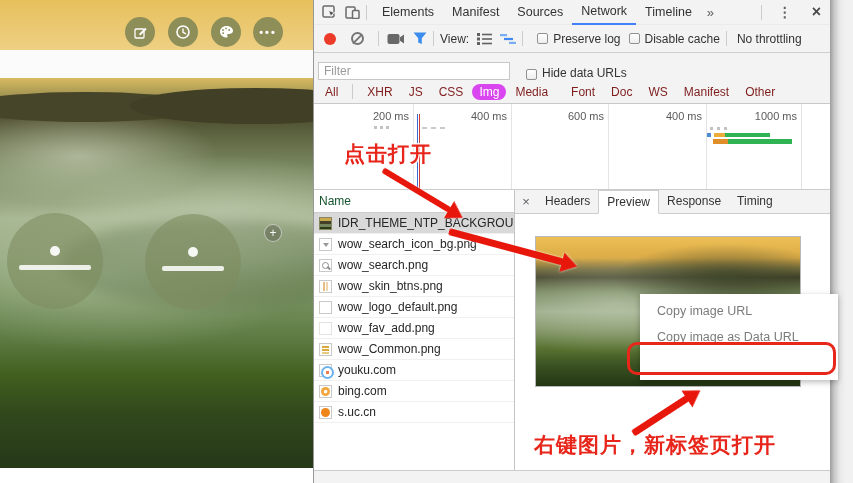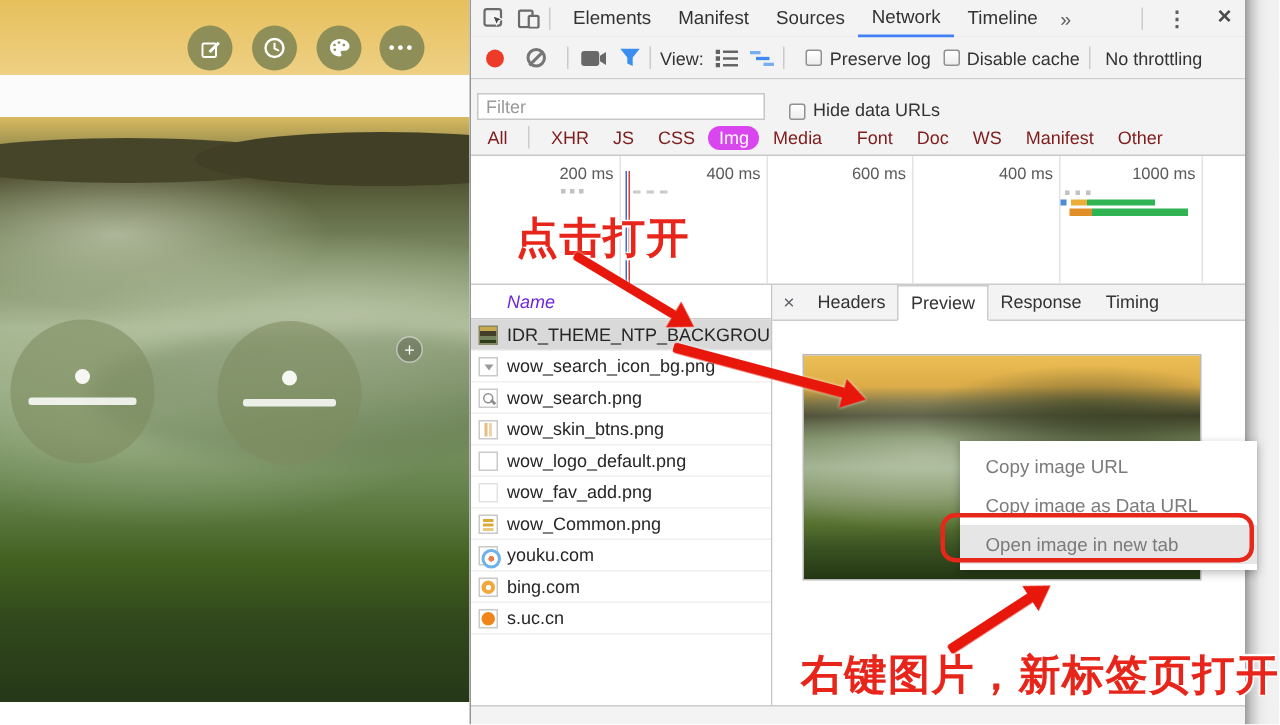--- a/index.html
+++ b/index.html
@@ -87,21 +87,21 @@
   .mk { position:absolute; width:3px; height:3px; background:#c2c2c2; }
   .mkd { position:absolute; width:5px; height:2px; background:#cacaca; }
   .mkb { position:absolute; width:4px; height:4px; background:#4f8bd3; }
   .bar1 { position:absolute; left:400px; top:29px; width:56px; height:4px;
           background:linear-gradient(to right,#ecae38 0 11px,#2fb353 11px); }
   .bar2 { position:absolute; left:399px; top:35px; width:79px; height:5px;
           background:linear-gradient(to right,#df8e2a 0 15px,#2fb353 15px); }
 
   .dt-main { position:absolute; left:0; top:190px; width:100%; height:280px; display:flex; }
   .dt-names { width:200px; position:relative; background:#fff; }
-  .names-header { height:23px; line-height:23px; padding-left:24px; border-bottom:1px solid #ccc; color:#6d28d9;font-style:italic; }
+  .names-header { height:23px; line-height:23px; padding-left:5px; border-bottom:1px solid #ccc; color:#14532d; }
   .nrow { height:21px; display:flex; align-items:center; padding-left:5px;
           border-bottom:1px solid #f0f0f0; color:#262626; white-space:nowrap; overflow:hidden; cursor:pointer; }
   .nrow.selected { background:#d9d9d9; }
   .nic { width:13px; height:13px; border:1px solid #c9c9c9; background:#fff; margin-right:6px;
          flex:none; position:relative; }
   .nic-thumb { border-color:#86865f;
     background:linear-gradient(180deg,#c8a94e 0 3px,#43402a 3px 6px,#74845c 6px 9px,#2b3a18 9px); }
   .nic-tri::after { content:''; position:absolute; left:2.5px; top:4px; border-left:3px solid transparent;
     border-right:3px solid transparent; border-top:4px solid #9a9a9a; }
   .nic-mag::after { content:''; position:absolute; left:2px; top:2px; width:5px; height:5px;
@@ -143,21 +143,21 @@
 
   .ctxmenu { position:absolute; left:640px; top:294px; width:198px; height:86px; background:#fff;
              box-shadow:0 2px 6px rgba(0,0,0,.28); z-index:6; padding-top:4px; }
   .cmi { height:26px; line-height:26px; padding-left:17px; color:#7b7b7b; font-size:12.5px;
          white-space:nowrap; cursor:pointer; }
   .cmi.hl { background:#e6e6e6; }
 
   
   .redrect { position:absolute; left:627px; top:342px; width:209px; height:33px;
              border:3px solid #e8271b; border-radius:10px; z-index:7; }
-  .ann-txt { position:absolute; z-index:8; font-size:28px; font-weight:bold; color:#e8251a;
+  .ann-txt { position:absolute; z-index:8; font-size:21px; font-weight:bold; color:#e8251a;
     letter-spacing:1px; white-space:nowrap;
     text-shadow:-1px -1px 0 #fff, 1px -1px 0 #fff, -1px 1px 0 #fff, 1px 1px 0 #fff, 0 0 3px #fff; }
   .t1 { left:344px; top:140px; } .t2 { left:534px; top:431px; }
   .arrow { position:absolute; background:#e8170c; transform-origin:0 50%; z-index:8; border-radius:2px;
            filter:drop-shadow(0 0 1px rgba(255,255,255,.85)); }
   .arrow::after { content:''; position:absolute; right:-15px; top:50%; transform:translateY(-50%);
     width:0; height:0; border-left:16px solid #e8170c;
     border-top:10px solid transparent; border-bottom:10px solid transparent; }
   .a1 { left:383px; top:167px; width:78px; height:6px; transform:rotate(31deg); }
   .a2 { left:449px; top:228px; width:118px; height:7px; transform:rotate(15deg); }
@@ -395,21 +395,20 @@
     </div>
 
     <div class="dt-bottom"></div>
   </div>
 
   <div class="scrollstrip"></div>
 
   <div class="ctxmenu">
     <div class="cmi">Copy image URL</div>
     <div class="cmi">Copy image as Data URL</div>
-    <div class="cmi hl">Open image in new tab</div>
   </div>
 
   <div class="redrect"></div>
   <div class="ann-txt t1">点击打开</div>
   <div class="ann-txt t2">右键图片，新标签页打开</div>
   <div class="arrow a1"></div>
   <div class="arrow a2"></div>
   <div class="arrow a3"></div>
 
 </div>

